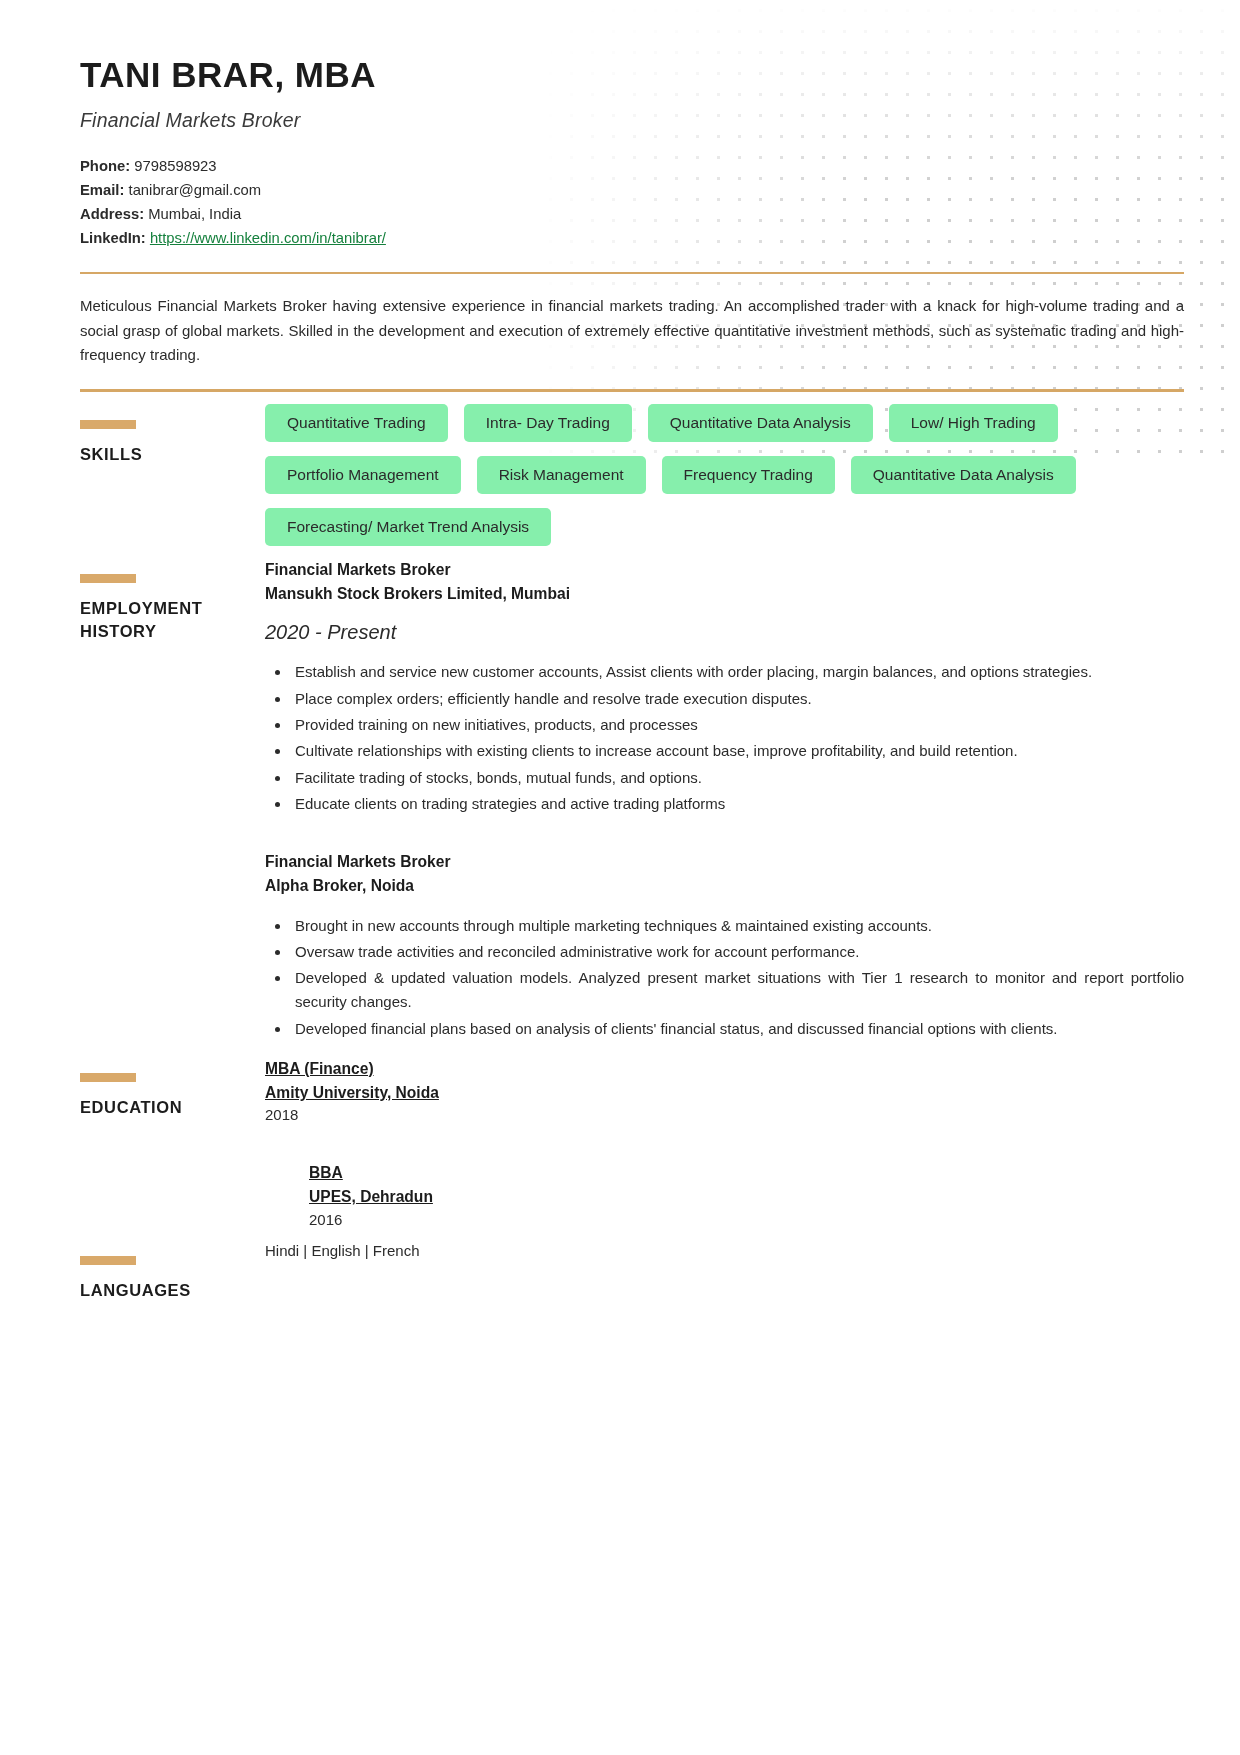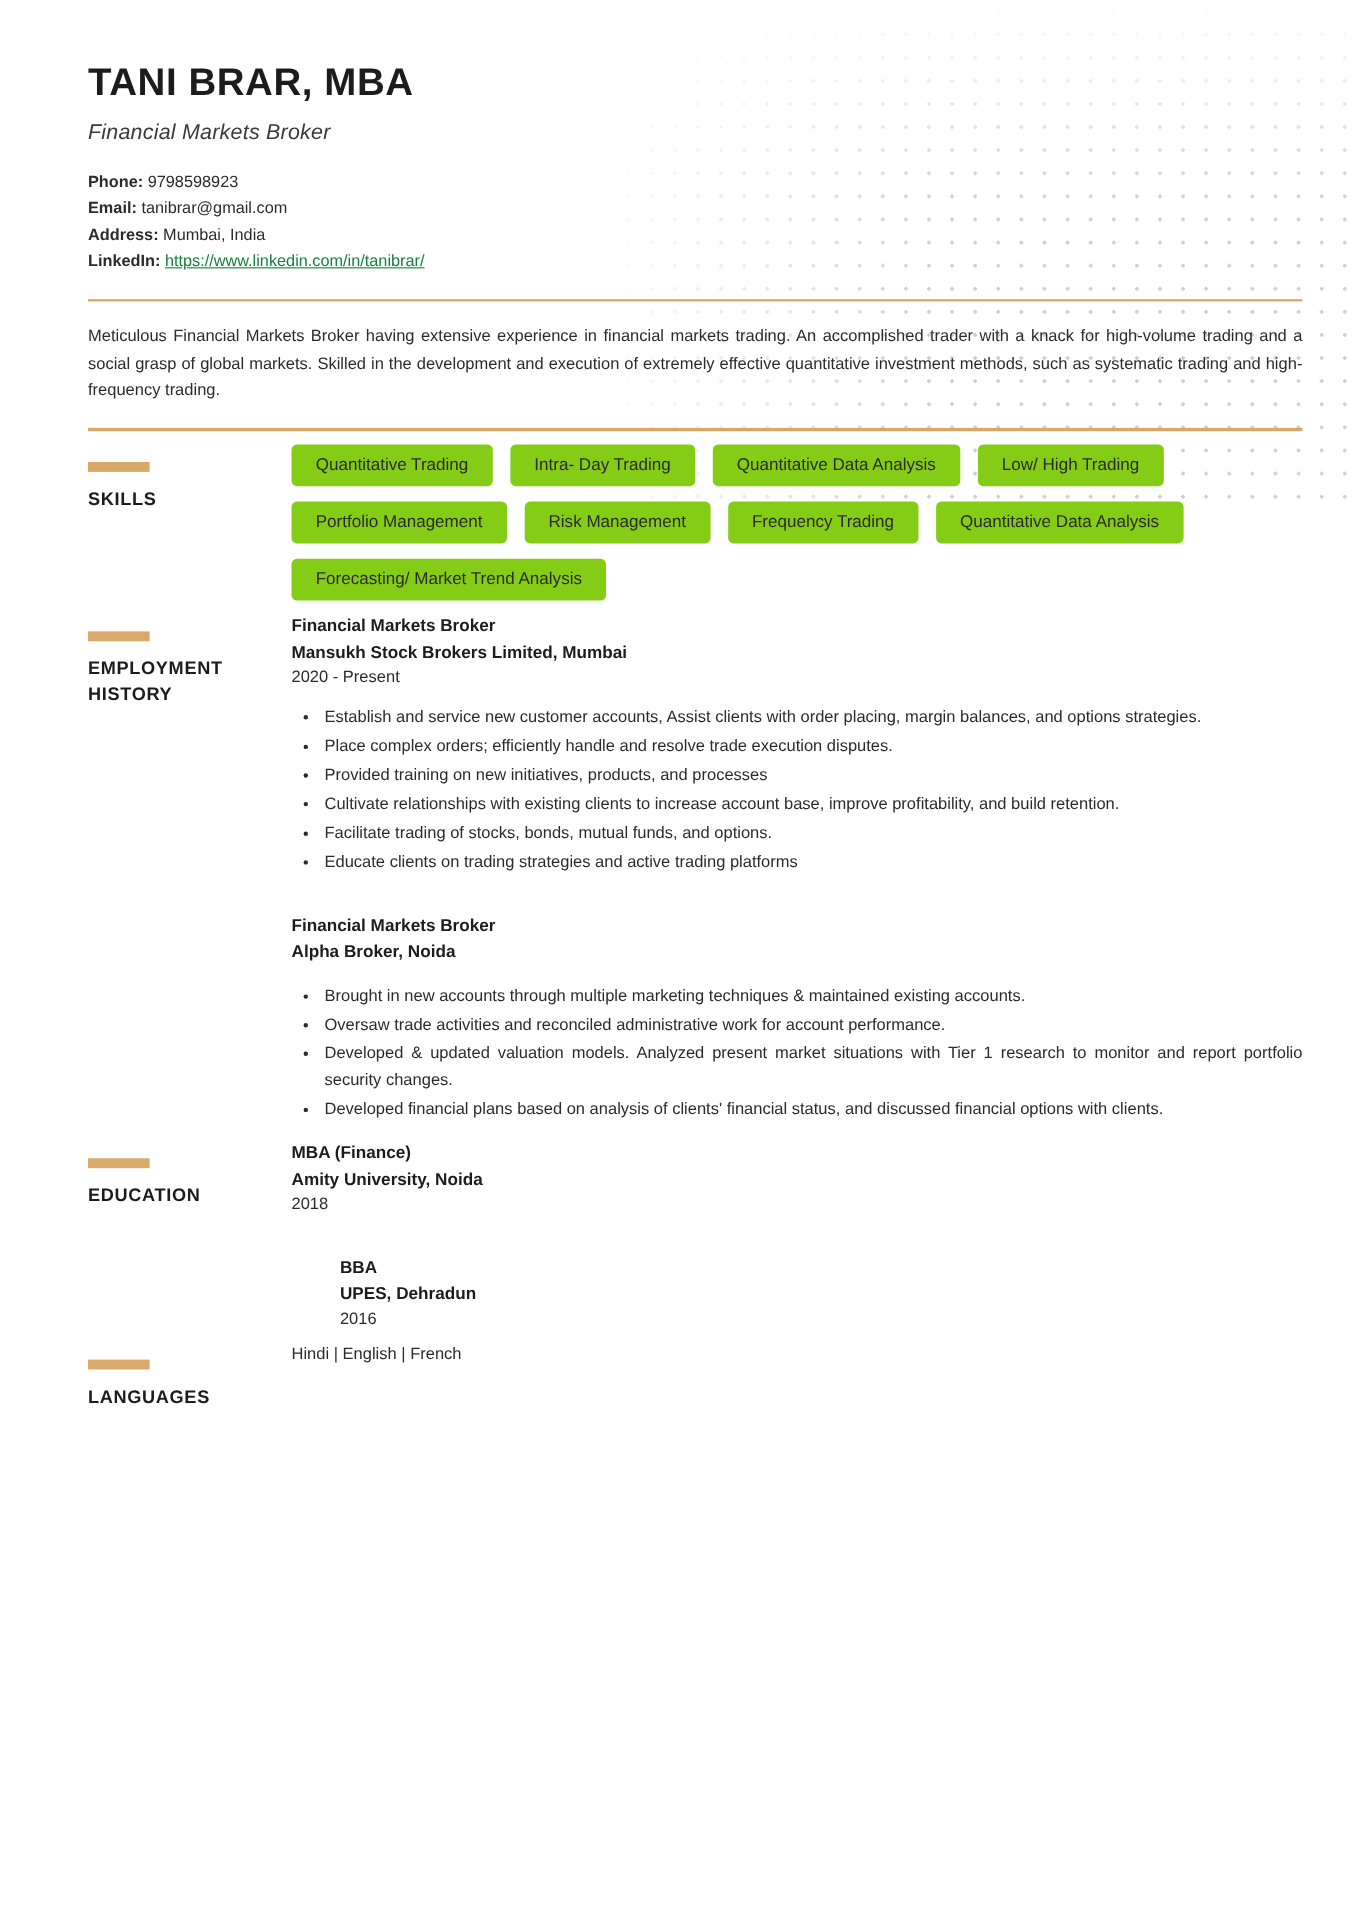--- a/index.html
+++ b/index.html
@@ -108,42 +108,43 @@
 
   
   .skills-wrap {
     display: flex;
     flex-wrap: wrap;
     gap: 14px 16px;
     padding-top: 12px;
     max-width: 920px;
   }
   .chip {
-    background: #84cc16;
+    background: #86efac;
     color: #2b2b2b;
     font-size: 15.5px;
     padding: 10px 22px 11px 22px;
     border-radius: 5px;
     white-space: nowrap;
     line-height: 1.1;
   }
 
   
   .job { margin-bottom: 4px; }
   .job + .job { margin-top: 34px; }
   .job-role, .job-org {
     font-size: 15.6px;
     font-weight: bold;
     color: #1c1c1c;
     line-height: 1.52;
   }
   .job-dates {
-    font-size: 15px;
-    color: #2b2b2b;
-    margin-top: 2px;
+    font-size: 20px;
+    color: #2b2b2b;
+    margin-top: 16px;
+    font-style: italic;
   }
   ul.bullets {
     margin: 16px 0 0 0;
     padding-left: 26px;
   }
   ul.bullets li {
     font-size: 15px;
     line-height: 1.62;
     margin-bottom: 2px;
     text-align: justify;
@@ -151,20 +152,21 @@
   }
 
   
   .edu { }
   .edu + .edu { margin-top: 38px; margin-left: 44px; }
   .edu-degree, .edu-school {
     font-size: 15.6px;
     font-weight: bold;
     color: #1c1c1c;
     line-height: 1.52;
+    text-decoration: underline;
   }
   .edu-year {
     font-size: 15px;
     margin-top: 2px;
   }
 
   .lang {
     font-size: 15px;
     padding-top: 14px;
   }

